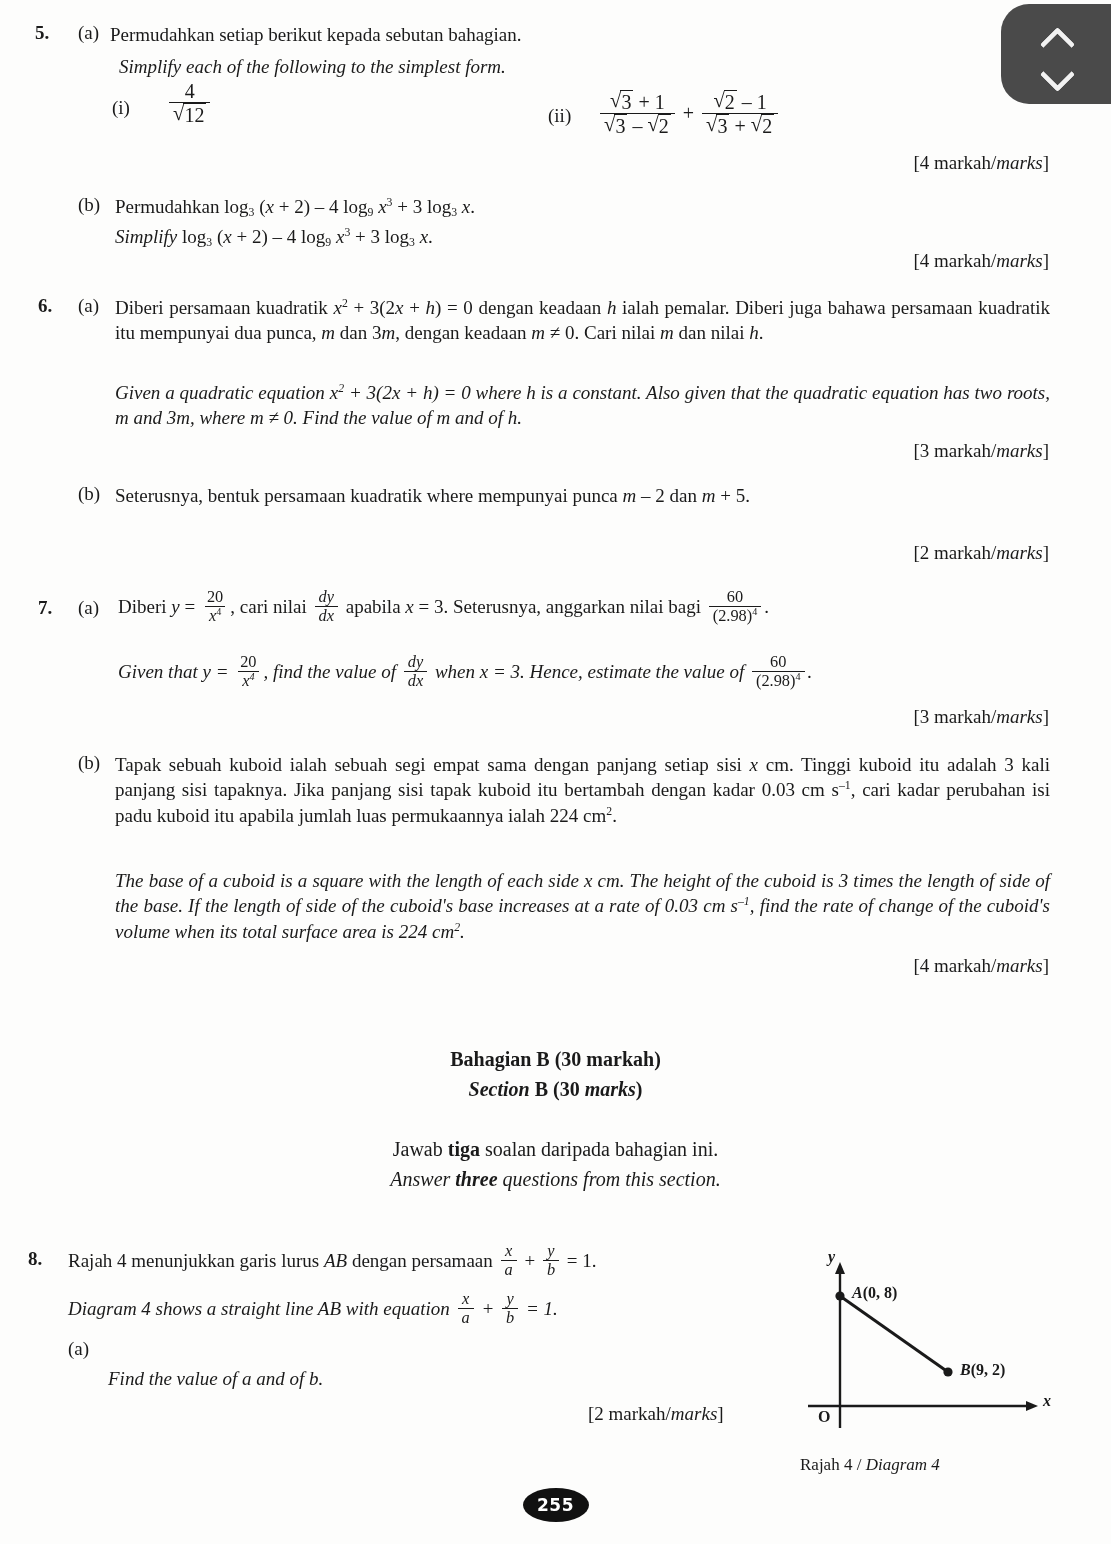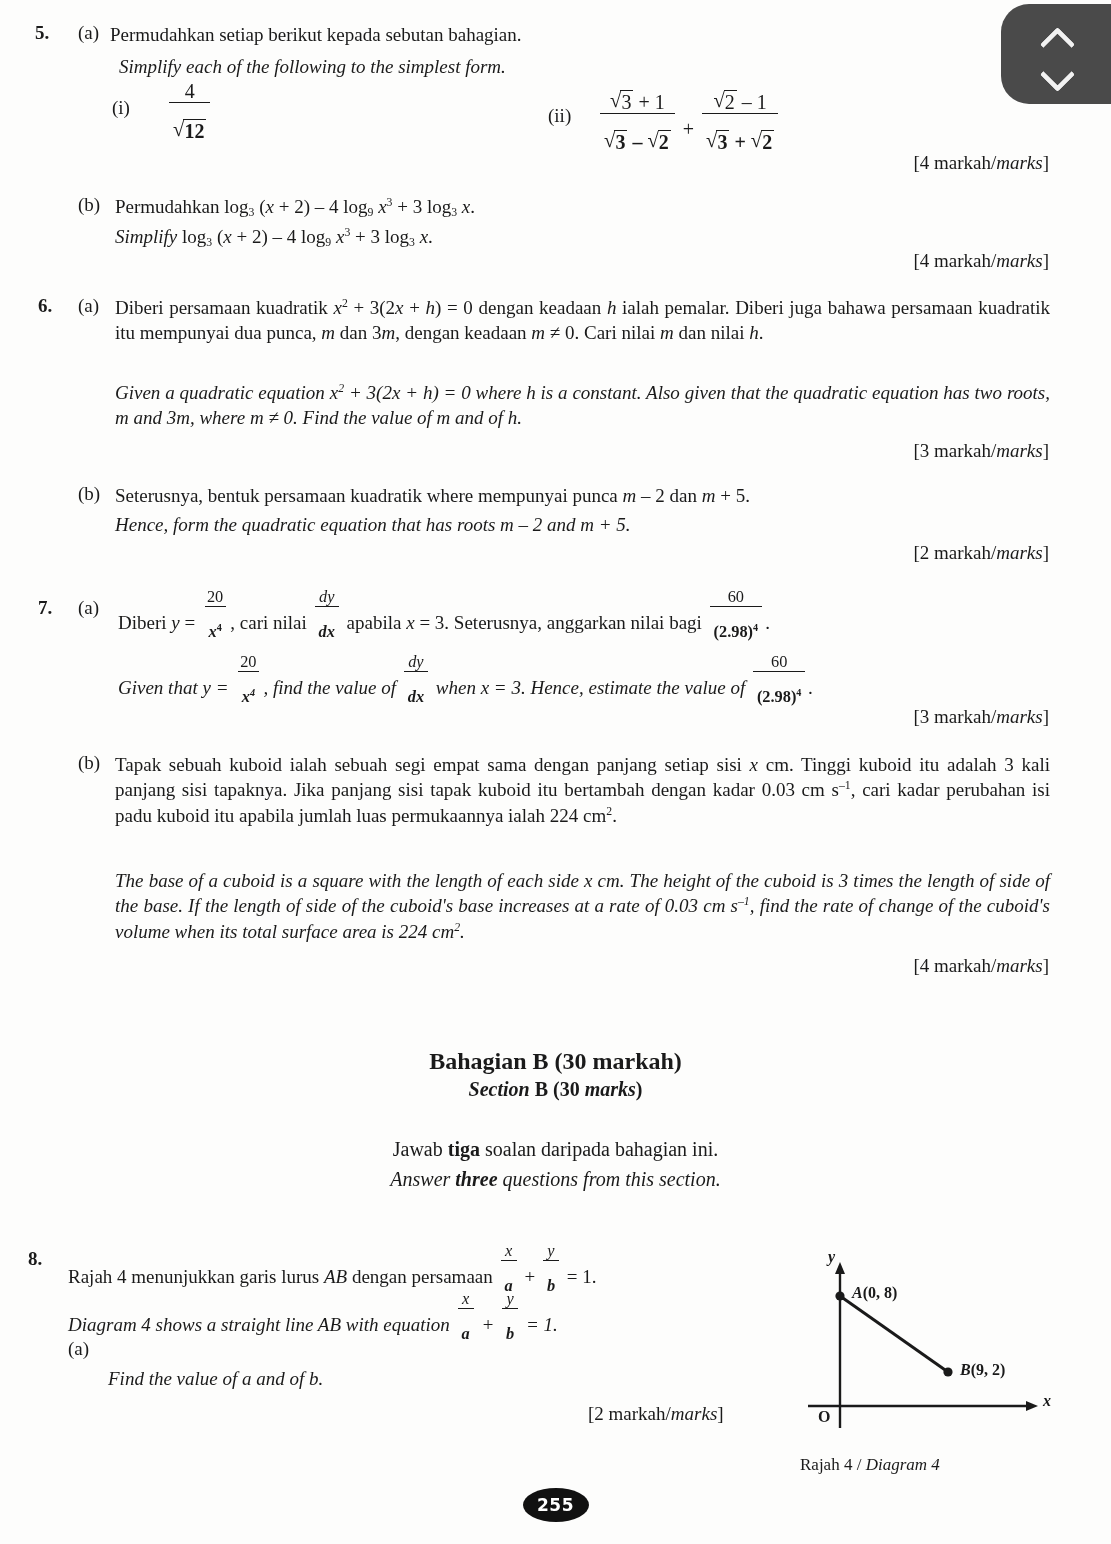--- a/index.html
+++ b/index.html
@@ -33,21 +33,21 @@
   .frac {
     display: inline-flex;
     flex-direction: column;
     align-items: center;
     vertical-align: middle;
     margin: 0 3px;
     position: relative;
     top: -0.12em;
   }
   .frac > .num { padding: 0 4px; line-height: 1.12; }
-  .frac > .den { padding: 16px 4px; line-height: 1.12; border-top: 1.4px solid #1a1a1a; font-weight: bold; }
+  .frac > .den { padding: 0 4px; line-height: 1.12; border-top: 1.4px solid #1a1a1a; }
   .frac.sm { font-size: 0.86em; }
 
   
   .rad { display: inline-block; position: relative; padding-left: 0.52em; }
   .rad::before {
     content: "√";
     position: absolute;
     left: 0;
     top: -0.035em;
     font-size: 1.02em;
@@ -215,23 +215,20 @@
   </div>
   <div class="qbody it" style="left:115px; top:380px; width:935px;">
     Given a quadratic equation <span class="mi">x</span><span class="sup">2</span> + 3(2<span class="mi">x</span> + <span class="mi">h</span>) = 0 where h is a constant. Also given that the quadratic equation has two roots, m and 3m, where m ≠ 0. Find the value of m and of h.
   </div>
   <div class="marks" style="top:440px;"><span>[3 markah/</span><span class="it">marks</span><span>]</span></div>
 
   <div class="qlabel" style="left:78px; top:483px;">(b)</div>
   <div class="qbody" style="left:115px; top:483px; width:880px;">
     <span>Seterusnya, bentuk persamaan kuadratik where mempunyai punca </span><span class="mi">m</span><span> – 2 dan </span><span class="mi">m</span><span> + 5.</span>
   </div>
-  <div class="qbody it" style="left:115px; top:512px; width:880px;">
-    <span>Hence, form the quadratic equation that has roots </span><span class="mi">m</span><span> – 2 and </span><span class="mi">m</span><span> + 5.</span>
-  </div>
   <div class="marks" style="top:542px;"><span>[2 markah/</span><span class="it">marks</span><span>]</span></div>
 
   <div class="qnum" style="left:38px; top:597px;">7.</div>
   <div class="qlabel" style="left:78px; top:597px;">(a)</div>
   <div class="qbody" style="left:118px; top:590px; width:960px; line-height:1.0;">
     <span>Diberi </span><span class="mi">y</span> =
     <span class="frac sm">
         <span class="num">20</span>
         <span class="den"><span class="mi">x</span><span class="sup">4</span></span>
       </span><span>, cari nilai </span>
@@ -263,21 +260,21 @@
 
   <div class="qlabel" style="left:78px; top:752px;">(b)</div>
   <div class="qbody" style="left:115px; top:752px; width:935px;">
     Tapak sebuah kuboid ialah sebuah segi empat sama dengan panjang setiap sisi <span class="mi">x</span> cm. Tinggi kuboid itu adalah 3 kali panjang sisi tapaknya. Jika panjang sisi tapak kuboid itu bertambah dengan kadar 0.03 cm s<span class="sup">–1</span>, cari kadar perubahan isi padu kuboid itu apabila jumlah luas permukaannya ialah 224 cm<span class="sup">2</span>.
   </div>
   <div class="qbody it" style="left:115px; top:868px; width:935px;">
     The base of a cuboid is a square with the length of each side <span class="mi">x</span> cm. The height of the cuboid is 3 times the length of side of the base. If the length of side of the cuboid's base increases at a rate of 0.03 cm s<span class="sup">–1</span>, find the rate of change of the cuboid's volume when its total surface area is 224 cm<span class="sup">2</span>.
   </div>
   <div class="marks" style="top:955px;"><span>[4 markah/</span><span class="it">marks</span><span>]</span></div>
 
-  <div class="center-blk bd" style="top:1048px; font-size:24px;">Bahagian B (30 markah)</div>
+  <div class="center-blk bd" style="top:1048px; font-size:20px;">Bahagian B (30 markah)</div>
   <div class="center-blk bd" style="top:1078px; font-size:20px;">
     <span class="it">Section</span><span> B (30 </span><span class="it">marks</span><span>)</span>
   </div>
   <div class="center-blk" style="top:1138px; font-size:20px;">
     <span>Jawab </span><span class="bd">tiga</span><span> soalan daripada bahagian ini.</span>
   </div>
   <div class="center-blk it" style="top:1168px; font-size:20px;">
     <span>Answer </span><span class="bd">three</span><span> questions from this section.</span>
   </div>
 

